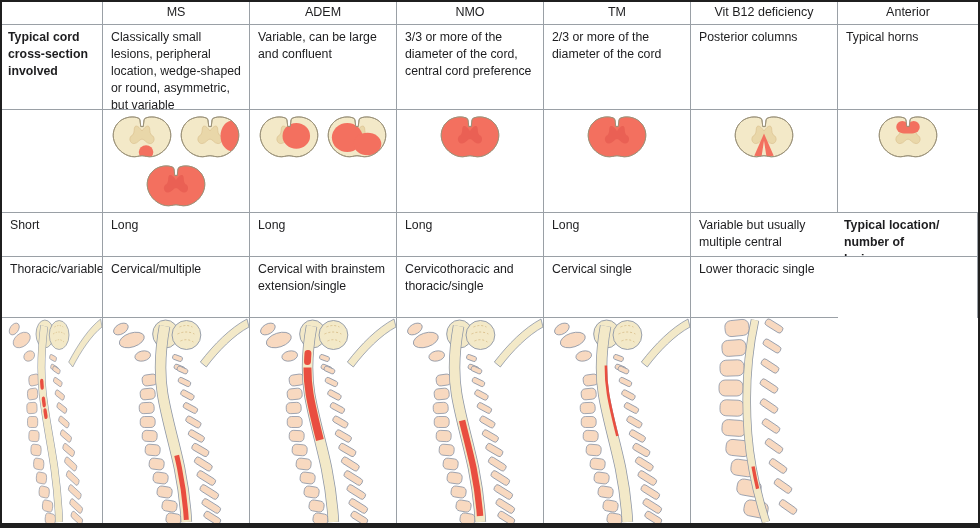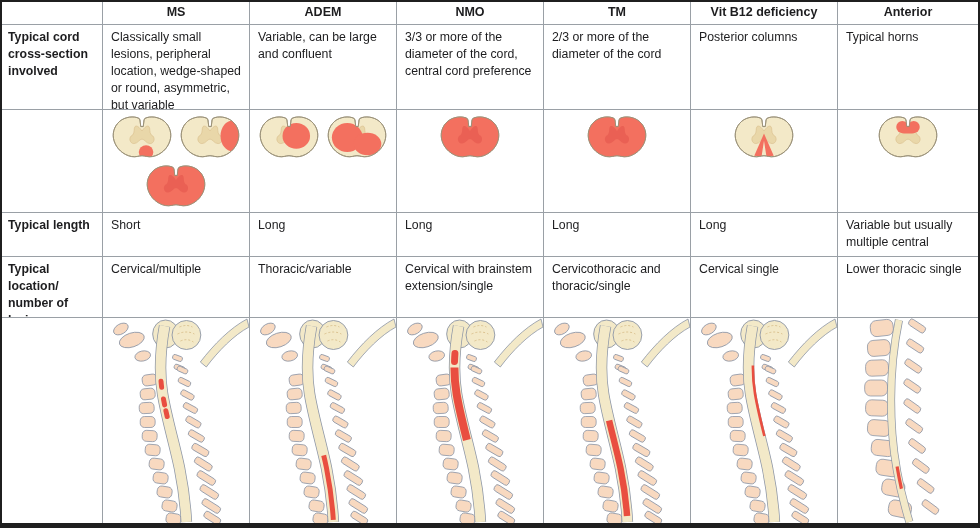--- a/index.html
+++ b/index.html
@@ -8,21 +8,21 @@
   .tbl {
     width:980px; height:528px; background:#fff;
     border:2px solid #1f1f1f; border-bottom-width:5px;
     display:grid;
     grid-template-columns:101px 147px 147px 147px 147px 147px 1fr;
     grid-template-rows:23px 85px 103px 44px 61px 1fr;
   }
   .c { border-right:1px solid #9aa0a6; border-bottom:1px solid #9aa0a6; overflow:hidden; background:#fff; }
   .c.last { border-right:none; }
   .c.bot  { border-bottom:none; }
-  .hdr { font-weight:bold; font-size:12.5px; text-align:center; padding-top:3px; }
+  .hdr { font-weight:normal; font-size:12.5px; text-align:center; padding-top:3px; }
   .txt { font-size:12.3px; line-height:17px; padding:4px 7px 4px 8px; }
   .lbl { font-weight:bold; font-size:12.3px; line-height:17px; padding:4px 4px 4px 6px; white-space:pre-line; }
   .img { display:flex; flex-wrap:wrap; justify-content:center; align-items:flex-start; padding-top:4px; }
   .xsvg { width:66px; height:47px; margin:0 1px; }
   .spine-svg { width:100%; height:100%; display:block; }
 </style>
 </head>
 <body>
 
 <div class="stage">
@@ -182,33 +182,32 @@
     <g clip-path="url(#xc5_0)" fill="#f3705f">
             <circle cx="33" cy="16" r="7.5"></circle>
             <circle cx="47" cy="16" r="7.5"></circle>
             <rect x="30" y="13" width="20" height="11" rx="5"></rect>
           </g>
 
     <path d="M36.5,5.5 C30,2 19,3.5 12.5,9 C5,15.5 3,25 5.5,33 C8.5,43 17,50.5 27,52.5 C33,53.5 36,51.5 40,51.5 C44,51.5 47,53.5 53,52.5 C63,50.5 71.5,43 74.5,33 C77,25 75,15.5 67.5,9 C61,3.5 50,2 43.5,5.5 C42.5,6.5 42.3,8 42.2,10 L41.5,15.5 L38.5,15.5 L37.8,10 C37.7,8 37.5,6.5 36.5,5.5 Z" fill="none" stroke="#9a9178" stroke-width="1.1"></path>
   </svg>
       </div>
 
-    <div class="c lbl">Typical length</div>
     <div class="c txt">Short</div>
     <div class="c txt">Long</div>
     <div class="c txt">Long</div>
     <div class="c txt">Long</div>
     <div class="c txt">Long</div>
     <div class="c txt last">Variable but usually multiple central</div>
 
     <div class="c lbl">Typical location/
 number of
 lesions</div>
+    <div class="c txt">Thoracic/variable</div>
     <div class="c txt">Cervical/multiple</div>
-    <div class="c txt">Thoracic/variable</div>
     <div class="c txt">Cervical with brainstem extension/single</div>
     <div class="c txt">Cervicothoracic and thoracic/single</div>
     <div class="c txt">Cervical single</div>
     <div class="c txt last">Lower thoracic single</div>
 
     <div class="c bot"></div>
     <div class="c bot">
         <svg class="spine-svg" viewBox="0 0 147 205" preserveAspectRatio="none">
           <path d="M98,44 C112,26 128,10 145,1 L147,9 C132,17 116,33 104,49 Z" fill="#f3e9c8" stroke="#8d96a6" stroke-width="0.8"></path>
           <ellipse cx="29" cy="22" rx="13" ry="7" transform="rotate(-18 29 22)" fill="#f8d9c0" stroke="#8d96a6" stroke-width="0.8"></ellipse>

